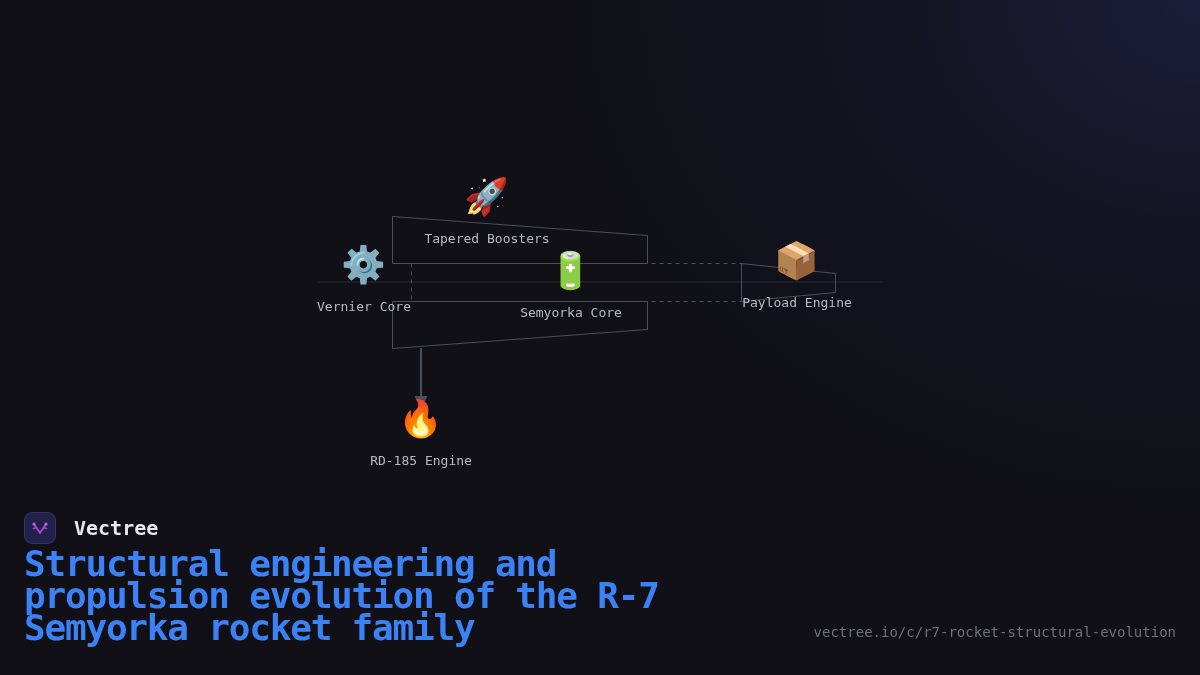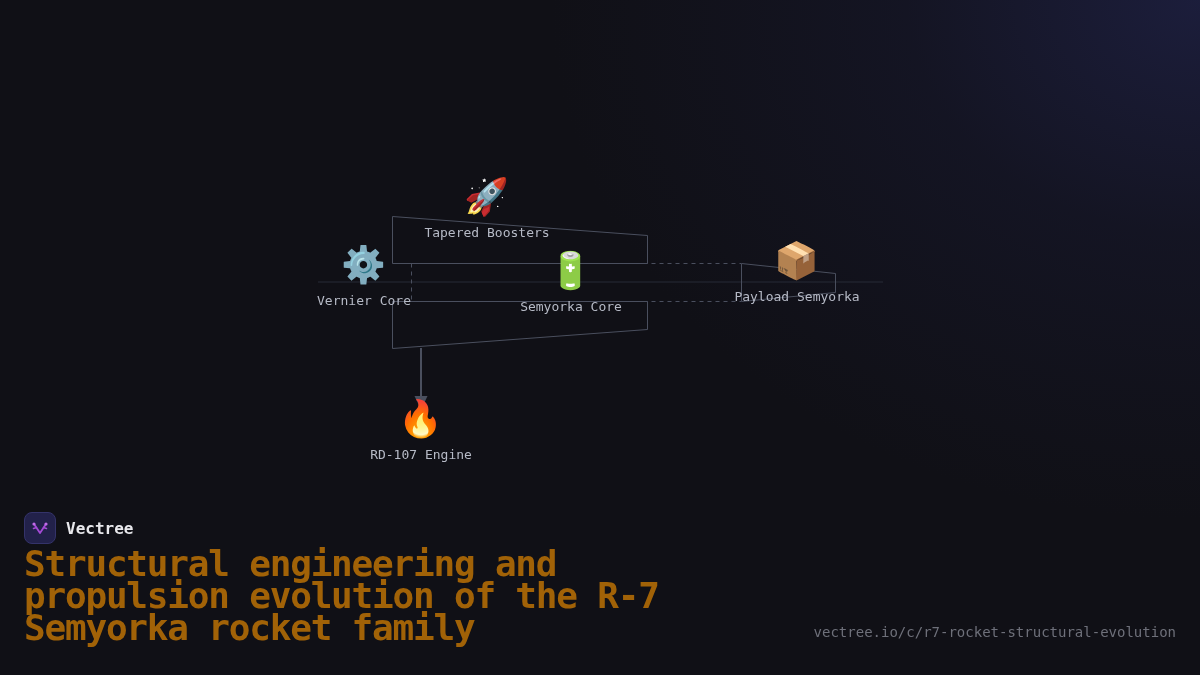--- a/index.html
+++ b/index.html
@@ -39,59 +39,59 @@
     .node .glyph {
       font-size: 36px;
       line-height: 42px;
       height: 42px;
     }
     .node .label {
       font-family: "DejaVu Sans Mono", "Liberation Mono", monospace;
       font-size: 13px;
       color: #b6bac6;
       white-space: nowrap;
-      margin-top: 7px;
+      margin-top: 13px;
     }
     .brand {
       position: absolute;
       left: 24px;
       top: 512px;
       display: flex;
       align-items: center;
     }
     .logo {
       width: 32px;
       height: 32px;
       border-radius: 8px;
       background: #22214a;
       border: 1px solid #34336a;
       display: flex;
       align-items: center;
       justify-content: center;
       box-sizing: border-box;
     }
     .brand-name {
-      margin-left: 10px;
+      margin-left: 18px;
       font-family: "DejaVu Sans Mono", "Liberation Mono", monospace;
       font-weight: bold;
-      font-size: 16px;
+      font-size: 20px;
       color: #e8e8ec;
     }
     .title {
       position: absolute;
       left: 24px;
       top: 548px;
       width: 720px;
       margin: 0;
       font-family: "DejaVu Sans Mono", "Liberation Mono", monospace;
       font-weight: bold;
       font-size: 36px;
       line-height: 32px;
       letter-spacing: -1.2px;
-      color: #a16207;
+      color: #3b82f6;
     }
     .url {
       position: absolute;
       right: 24px;
       top: 624px;
       font-family: "DejaVu Sans Mono", "Liberation Mono", monospace;
       font-size: 14px;
       color: #6e707a;
     }
   </style>
@@ -127,26 +127,26 @@
     <span class="label">Vernier Core</span>
   </div>
 
   <div class="node" style="left:571px; top:250px;">
     <span class="glyph">🔋</span>
     <span class="label">Semyorka Core</span>
   </div>
 
   <div class="node" style="left:797px; top:240px;">
     <span class="glyph">📦</span>
-    <span class="label">Payload Semyorka</span>
+    <span class="label">Payload Engine</span>
   </div>
 
   <div class="node" style="left:421px; top:398px;">
     <span class="glyph">🔥</span>
-    <span class="label">RD-107 Engine</span>
+    <span class="label">RD-185 Engine</span>
   </div>
 </div>
 
 <div class="brand">
   <div class="logo">
     <svg width="20" height="20" viewBox="0 0 20 20">
       <path d="M4 6 L10 15 L16 6" fill="none" stroke="#a54ad6" stroke-width="1.8" stroke-linecap="round" stroke-linejoin="round"></path>
       <path d="M6.5 9.5 L3.5 10.5 M13.5 9.5 L16.5 10.5" fill="none" stroke="#a54ad6" stroke-width="1.5" stroke-linecap="round"></path>
       <circle cx="4" cy="6" r="1.6" fill="#c06ae8"></circle>
       <circle cx="16" cy="6" r="1.6" fill="#c06ae8"></circle>

